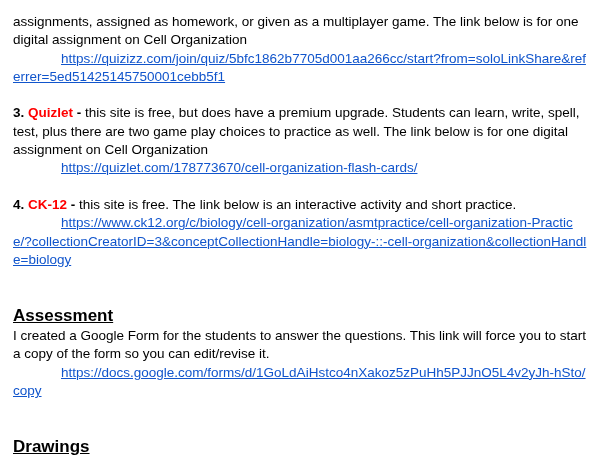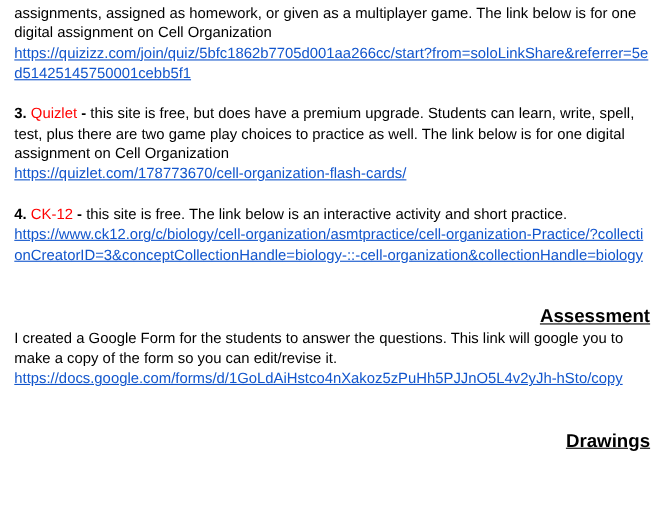--- a/index.html
+++ b/index.html
@@ -5,64 +5,64 @@
   html, body {
     margin: 0;
     padding: 0;
     background: #ffffff;
   }
   .doc {
     position: relative;
     width: 603px;
     height: 459px;
     box-sizing: border-box;
-    padding: 3px 12px 0 13px;
+    padding: 13px 12px 0 13px;
     overflow: hidden;
     background: var(--background, #ffffff);
     font-family: "Liberation Sans", sans-serif;
     font-size: 13.5px;
     line-height: 18.3px;
     color: var(--text, #000000);
   }
   .para {
     margin: 0 0 18.3px 0;
   }
   .b {
     font-weight: bold;
   }
   .site-name {
-    font-weight: normal;
+    font-weight: bold;
     color: var(--accent_red, #ff0000);
   }
   a.link {
     color: var(--link_blue, #1155cc);
     text-decoration: underline;
     word-break: break-all;
     cursor: pointer;
+    margin-left: 48px;
   }
   h2.heading {
     font-family: "Liberation Sans", sans-serif;
     font-size: 17px;
     line-height: 22px;
     font-weight: bold;
     text-decoration: underline;
     margin: 36px 0 0 0;
     color: var(--text, #000000);
-    text-align: right;
   }
 </style>
 </head>
 <body>
 
 <div class="doc">
 
   <p class="para"><span>assignments, assigned as homework, or given as a multiplayer game. The link below is for one digital assignment on Cell Organization</span><br><a class="link" href="#">https://quizizz.com/join/quiz/5bfc1862b7705d001aa266cc/start?from=soloLinkShare&amp;referrer=5ed51425145750001cebb5f1</a></p>
 
   <p class="para"><span class="b">3.</span> <span class="site-name">Quizlet</span> <span class="b">-</span> <span>this site is free, but does have a premium upgrade. Students can learn, write, spell, test, plus there are two game play choices to practice as well. The link below is for one digital assignment on Cell Organization</span><br><a class="link" href="#">https://quizlet.com/178773670/cell-organization-flash-cards/</a></p>
 
   <p class="para"><span class="b">4.</span> <span class="site-name">CK-12</span> <span class="b">-</span> <span>this site is free. The link below is an interactive activity and short practice.</span><br><a class="link" href="#">https://www.ck12.org/c/biology/cell-organization/asmtpractice/cell-organization-Practice/?collectionCreatorID=3&amp;conceptCollectionHandle=biology-::-cell-organization&amp;collectionHandle=biology</a></p>
 
   <h2 class="heading">Assessment</h2>
-  <p class="para"><span>I created a Google Form for the students to answer the questions. This link will google you to make a copy of the form so you can edit/revise it.</span><br><a class="link" href="#">https://docs.google.com/forms/d/1GoLdAiHstco4nXakoz5zPuHh5PJJnO5L4v2yJh-hSto/copy</a></p>
+  <p class="para"><span>I created a Google Form for the students to answer the questions. This link will force you to start a copy of the form so you can edit/revise it.</span><br><a class="link" href="#">https://docs.google.com/forms/d/1GoLdAiHstco4nXakoz5zPuHh5PJJnO5L4v2yJh-hSto/copy</a></p>
 
   <h2 class="heading">Drawings</h2>
 
 </div>
 
 </body></html>

